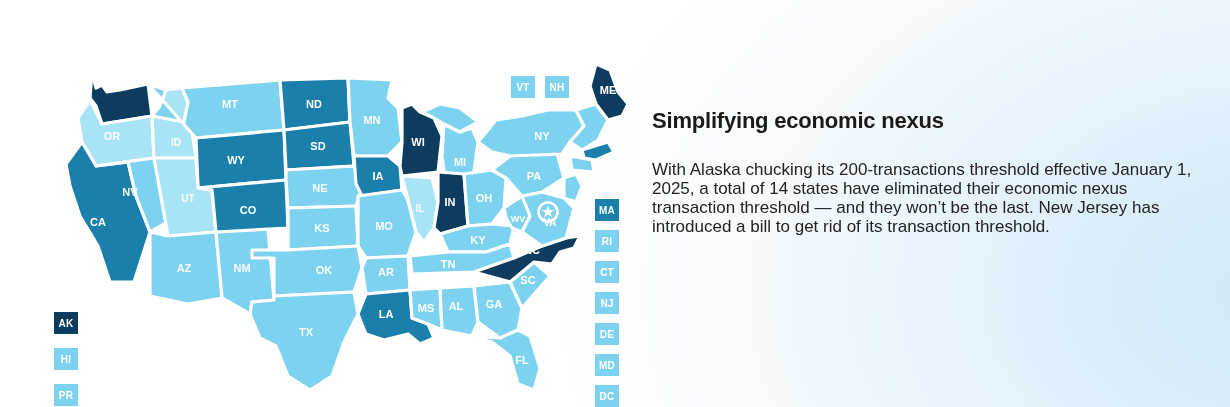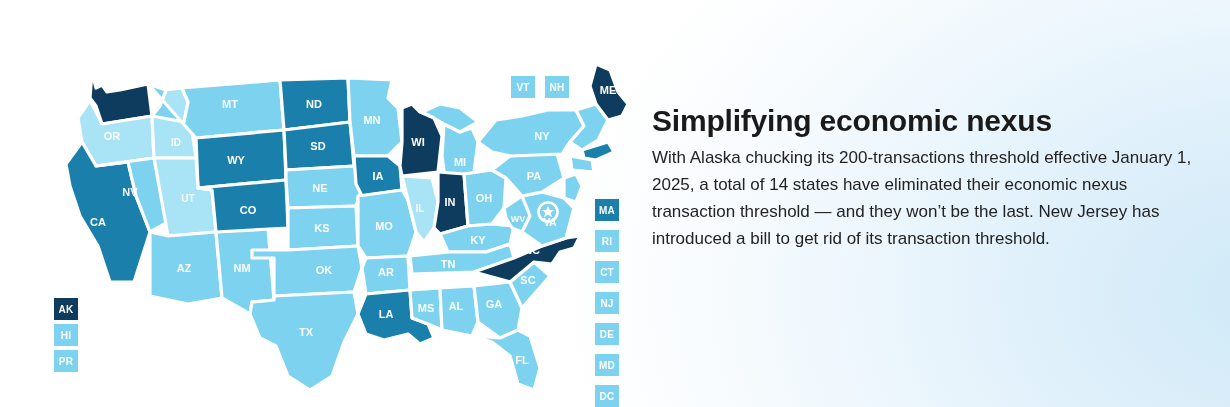--- a/index.html
+++ b/index.html
@@ -54,22 +54,22 @@
     align-items: center;
     justify-content: center;
     color: #ffffff;
     font-size: 10px;
     font-weight: bold;
     letter-spacing: 0.2px;
     font-family: "Liberation Sans", sans-serif;
   }
   #badges-offshore {
     left: 54px;
-    top: 266px;
-    gap: 4px;
+    top: 280px;
+    gap: 14px;
   }
   #badges-northeast {
     left: 595px;
     top: 167px;
     gap: 9px;
   }
   #badges-ne-top {
     left: 511px;
     top: 44px;
     flex-direction: row;
@@ -84,35 +84,35 @@
     top: 0;
     width: 560px;
     height: 407px;
   }
   #headline {
     position: absolute;
     left: 0;
     top: 103px;
     width: 560px;
     margin: 0;
-    font-size: 30px;
+    font-size: 22px;
     line-height: 36px;
     font-weight: bold;
     color: #1a1a1a;
     letter-spacing: -0.2px;
     font-family: "Liberation Sans", sans-serif;
   }
   #body-copy {
     position: absolute;
     left: 0;
-    top: 144px;
+    top: 160px;
     width: 552px;
     margin: 0;
     font-size: 17px;
-    line-height: 27px;
+    line-height: 19px;
     color: #232323;
     font-family: "Liberation Sans", sans-serif;
   }
 </style>
 </head>
 <body>
 
 <div id="root">
 
   <div id="map-panel">

